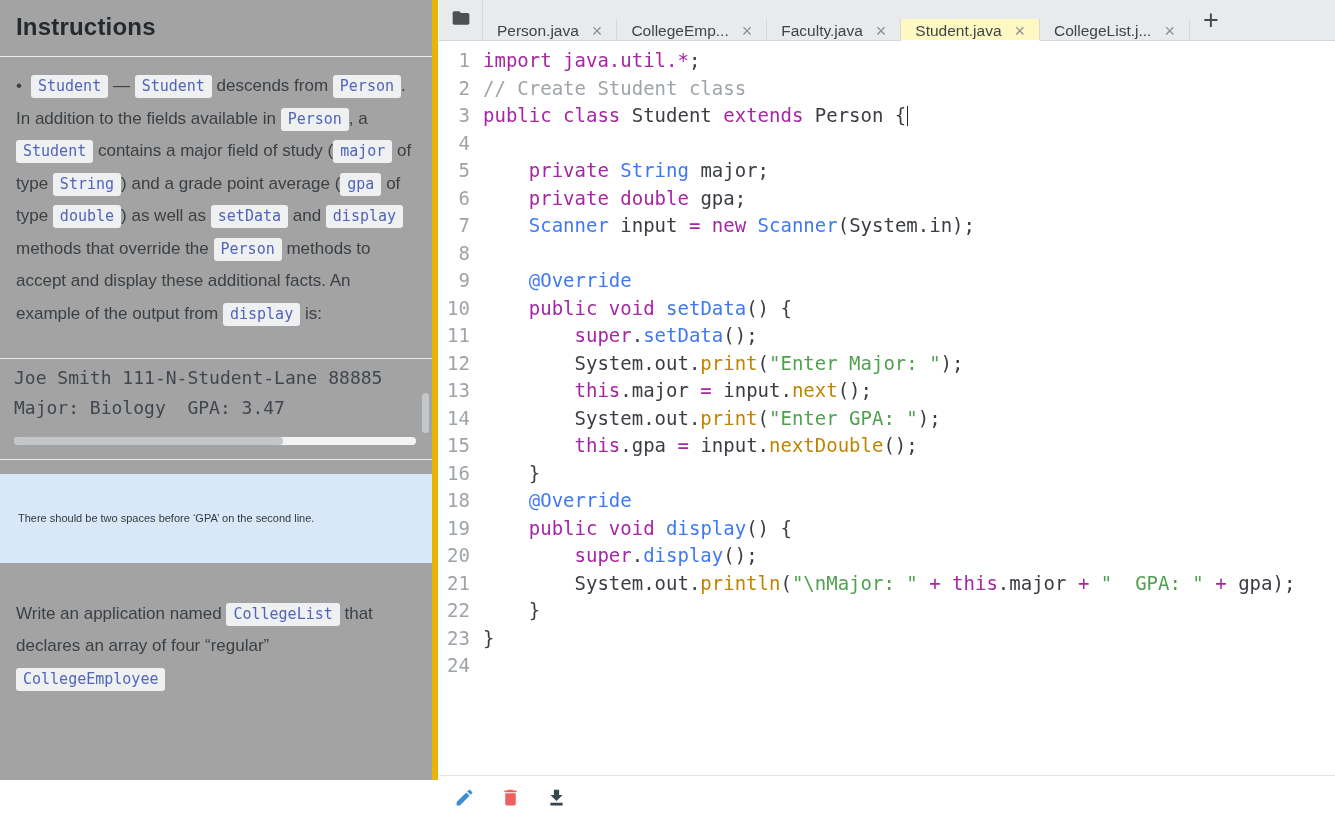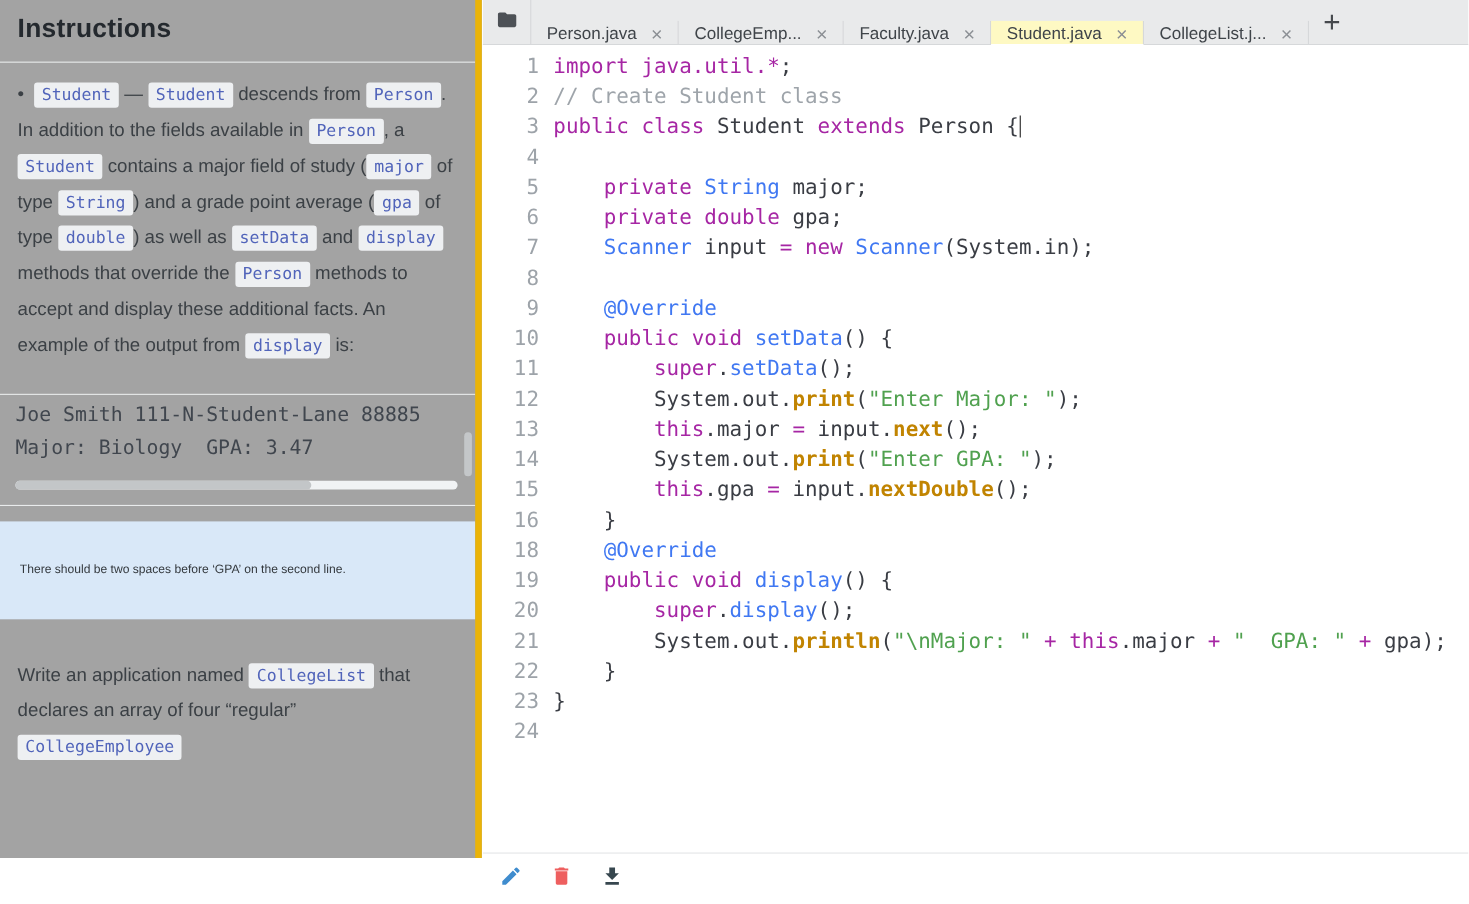--- a/index.html
+++ b/index.html
@@ -38,28 +38,28 @@
   .tab { display:flex; align-items:flex-end; padding:0 14px; border-right:1px solid #d6d8da;
     font-size:15.5px; color:#3f4449; cursor:pointer; white-space:nowrap;margin-top:19px; }
   .tab.active { background:#fef9c3; margin-bottom:-1px; border-bottom:1px solid #fff; }
   .tab .close { margin-left:13px; color:#8b8f94; font-size:18px; line-height:1; cursor:pointer; }
   .new-tab { width:42px; display:flex; align-items:center; justify-content:center;
     font-size:27px; color:#46494d; cursor:pointer; }
 
   
   .editor { position:absolute; left:439px; top:41px; right:0; bottom:47px; background:#fff;
     overflow:hidden; font-family:"DejaVu Sans Mono", monospace; font-size:19px;
-    line-height:27.5px; color:#3a3d44; padding-top:6px; cursor:text;padding-left:20px; }
+    line-height:27.5px; color:#3a3d44; padding-top:6px; cursor:text; }
   .code-line { height:27.5px; white-space:pre; }
   .ln { display:inline-block; width:31px; text-align:right; margin-right:13px;
     color:#9da3a9; }
   .tok-kw   { color:#a626a4; }
   .tok-typ  { color:#4078f2; }
   .tok-fn   { color:#4078f2; }
-  .tok-meth { color:#c18401;font-weight:bold; }
+  .tok-meth { color:#c18401; }
   .tok-str  { color:#50a14f; }
   .tok-com  { color:#9ea4aa; }
   .tok-op   { color:#a626a4; }
   .tok-plain{ color:#3a3d44; }
   .tok-cursor { display:inline-block; width:0; height:20px; border-left:1.6px solid #222;
     vertical-align:-4px; margin-left:1px; }
 
   
   .toolbar { position:absolute; left:439px; right:0; bottom:0; height:47px; background:#fff;
     border-top:1px solid #e3e5e7; display:flex; align-items:center; padding-left:13px; }

